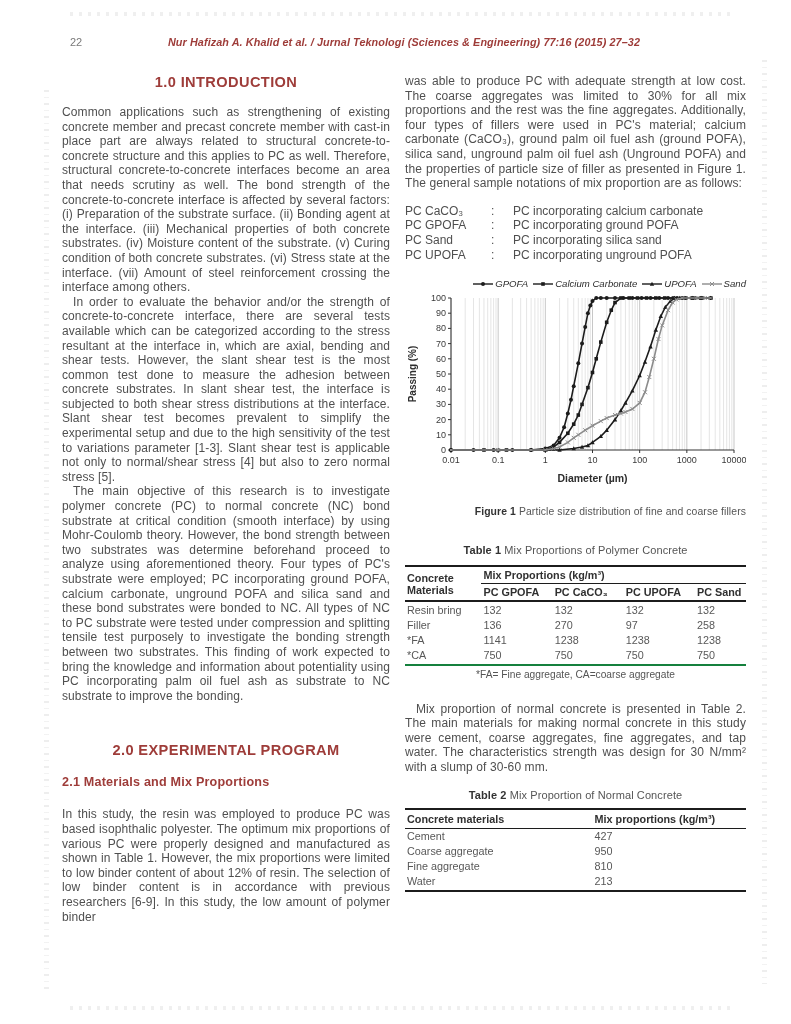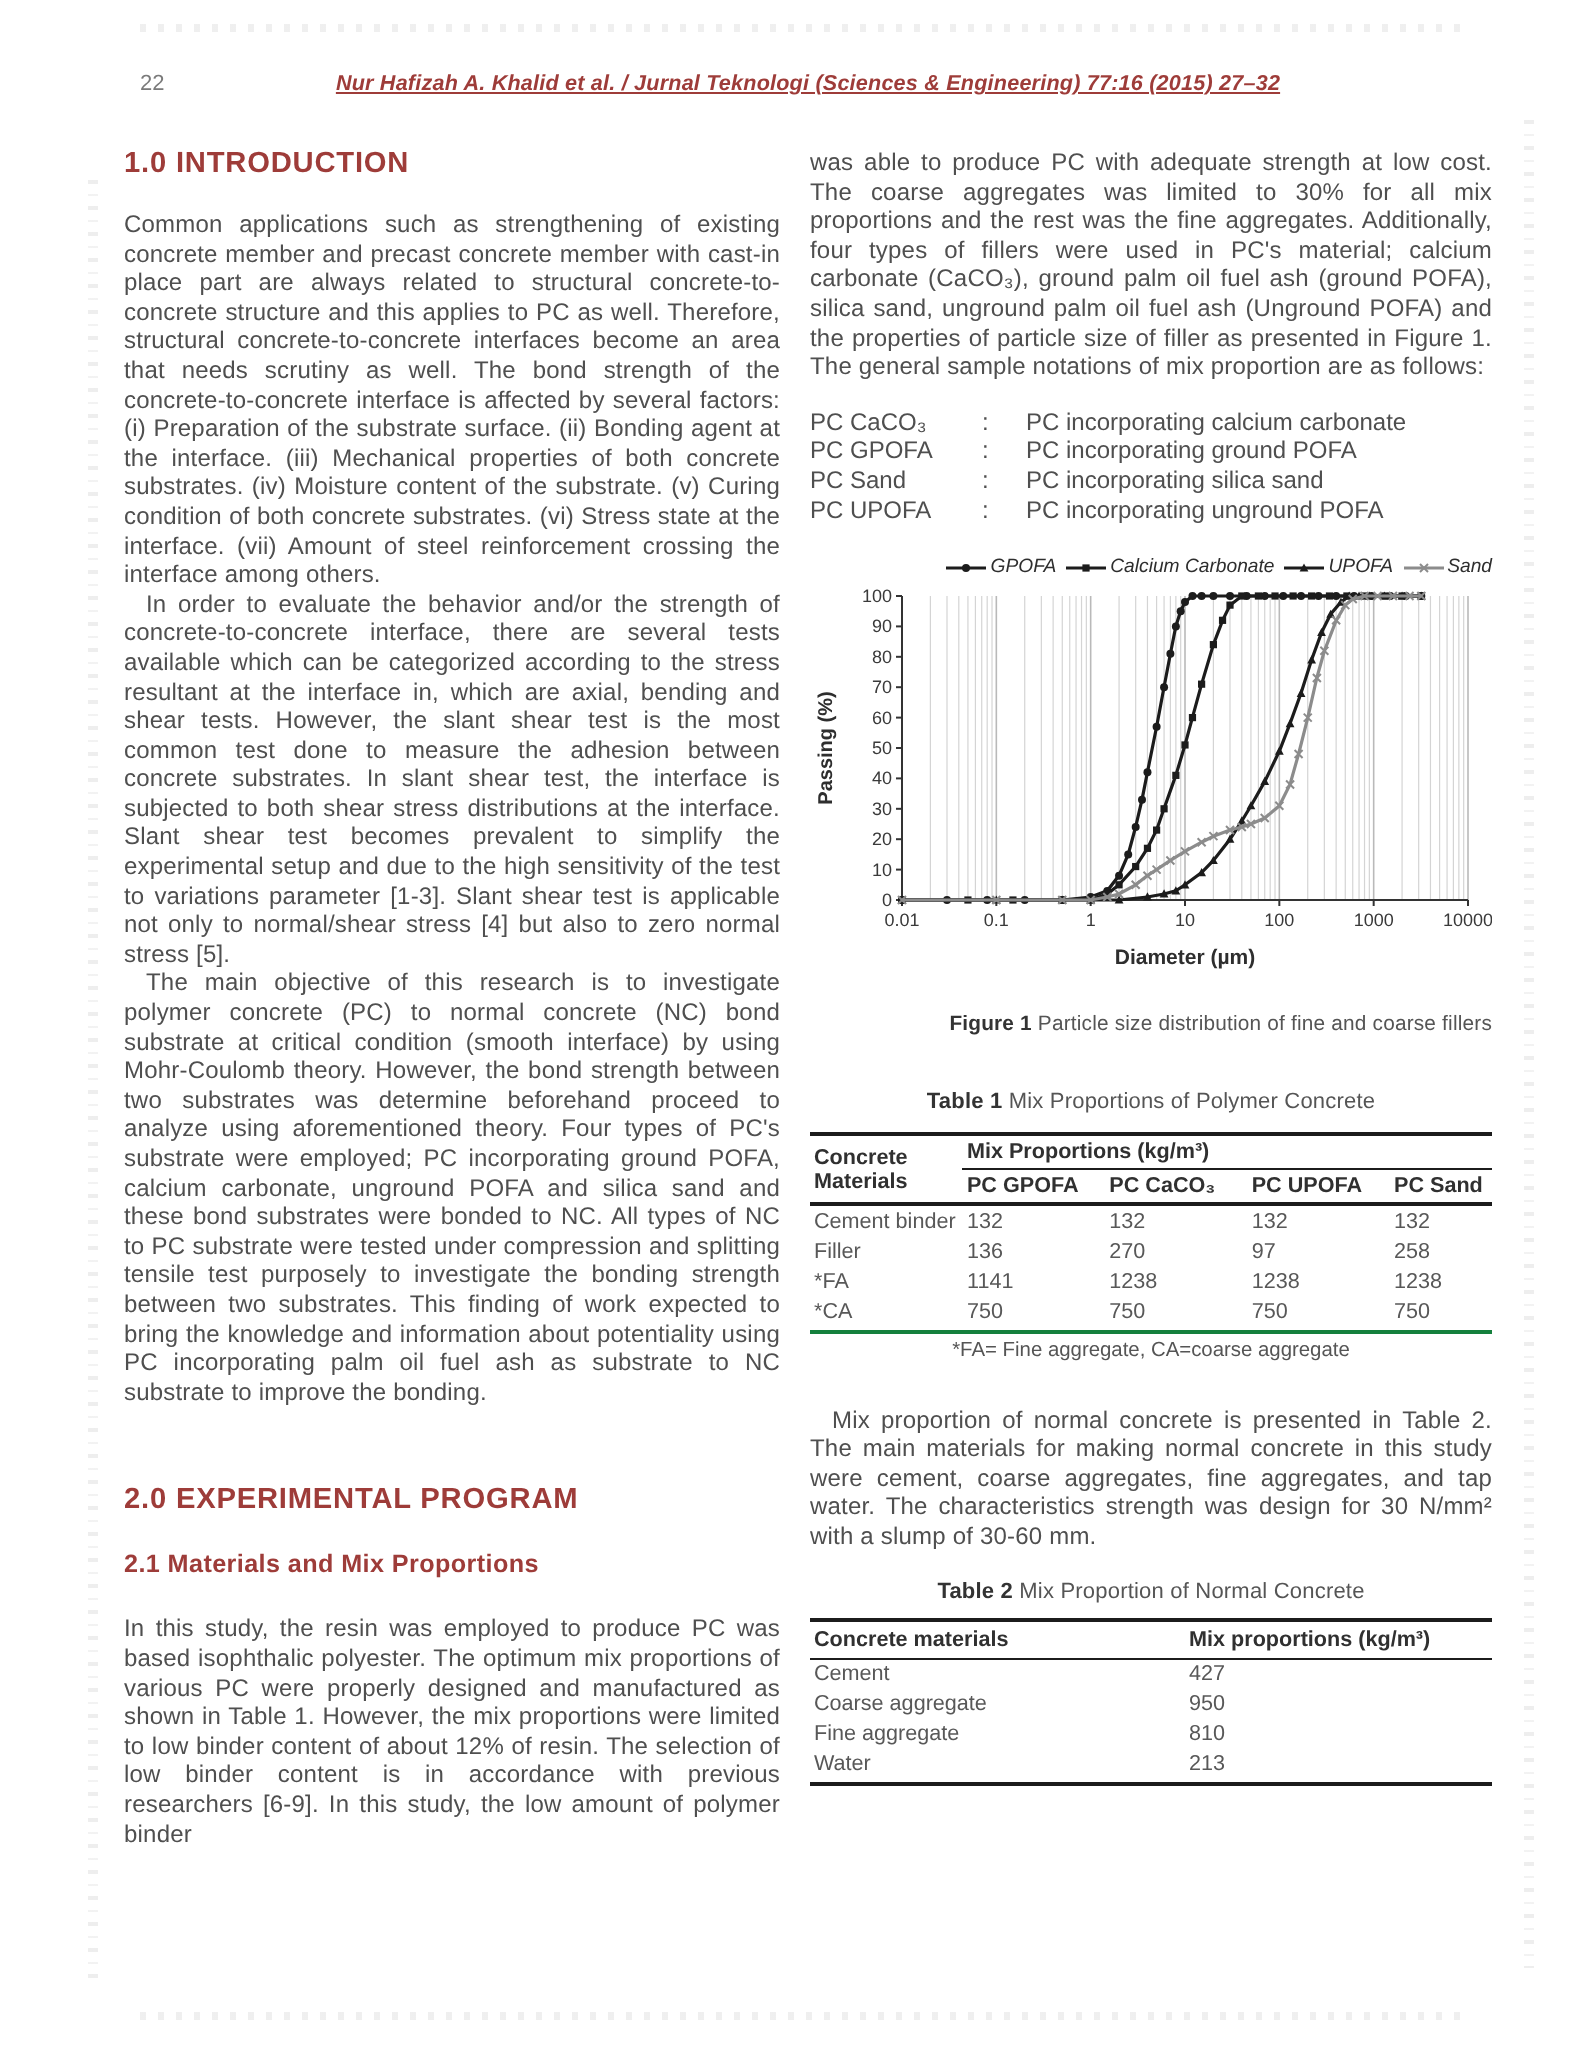--- a/index.html
+++ b/index.html
@@ -18,29 +18,29 @@
   .speckle{position:absolute;opacity:.45;pointer-events:none;}
   .speckle.v{width:5px;background:repeating-linear-gradient(180deg,#d9d9d9 0 2px,transparent 2px 7px,#e3e3e3 7px 8px,transparent 8px 13px);}
   .speckle.h{height:4px;background:repeating-linear-gradient(90deg,#dcdcdc 0 3px,transparent 3px 9px);}
   .sp-left{left:44px;top:90px;bottom:30px;}
   .sp-right{right:24px;top:60px;bottom:40px;}
   .sp-top{top:12px;left:70px;right:60px;}
   .sp-bottom{bottom:14px;left:70px;right:60px;}
 
   .hdr{position:relative;height:16px;margin-bottom:22px;}
   .hdr .pagenum{position:absolute;left:8px;top:0;font-size:11px;color:#7a7a7a;}
-  .hdr .jtitle{text-align:center;font-size:10.8px;font-weight:bold;font-style:italic;color:#9e3c39;letter-spacing:.1px;text-decoration:underline;}
+  .hdr .jtitle{text-align:center;font-size:10.8px;font-weight:bold;font-style:italic;color:#9e3c39;letter-spacing:.1px;}
 
   .cols{display:flex;gap:15px;}
   .col-l{width:328px;flex:none;}
   .col-r{width:341px;flex:none;}
 
   p.body{font-size:12px;line-height:14.6px;text-align:justify;margin:0;letter-spacing:.1px;}
   p.body.ind{text-indent:11px;}
-  .h1{font-size:14.6px;font-weight:bold;color:#9e3c39;letter-spacing:.4px;margin:0 0 15px 0;}
+  .h1{font-size:14.6px;font-weight:bold;color:#9e3c39;letter-spacing:.4px;margin:0 0 15px 0;text-align:center;}
   .h1.mt{margin-top:39px;}
   .h2{font-size:12.6px;font-weight:bold;color:#9e3c39;letter-spacing:.2px;margin:17px 0 18px 0;}
 
   
   .notations{margin:13px 0 0 0;font-size:12px;line-height:14.6px;}
   .nrow{display:flex;}
   .nrow .nlab{width:86px;flex:none;}
   .nrow .nsep{width:22px;flex:none;text-align:left;}
   .nrow .ndesc{flex:1;}
 
@@ -405,21 +405,21 @@
           </tr>
           <tr>
             <th>PC GPOFA</th>
             <th>PC CaCO₃</th>
             <th>PC UPOFA</th>
             <th>PC Sand</th>
           </tr>
         </thead>
         <tbody>
           <tr>
-            <td>Cement binder</td>
+            <td>Resin bring</td>
             <td>132</td>
             <td>132</td>
             <td>132</td>
             <td>132</td>
           </tr>
           <tr>
             <td>Filler</td>
             <td>136</td>
             <td>270</td>
             <td>97</td>

